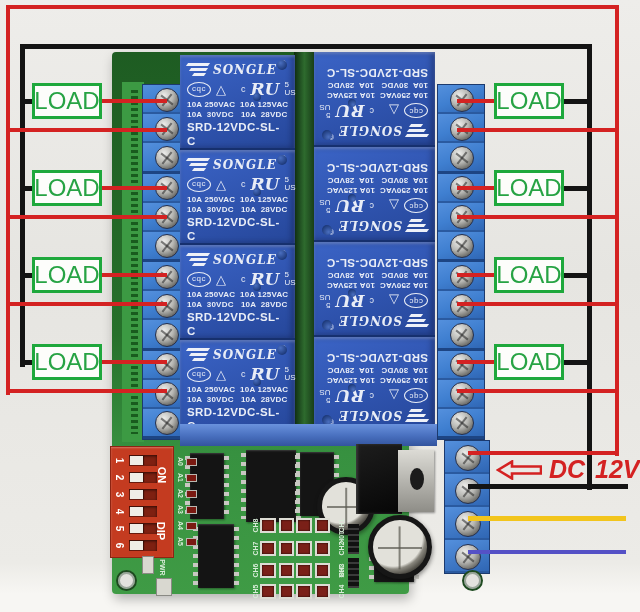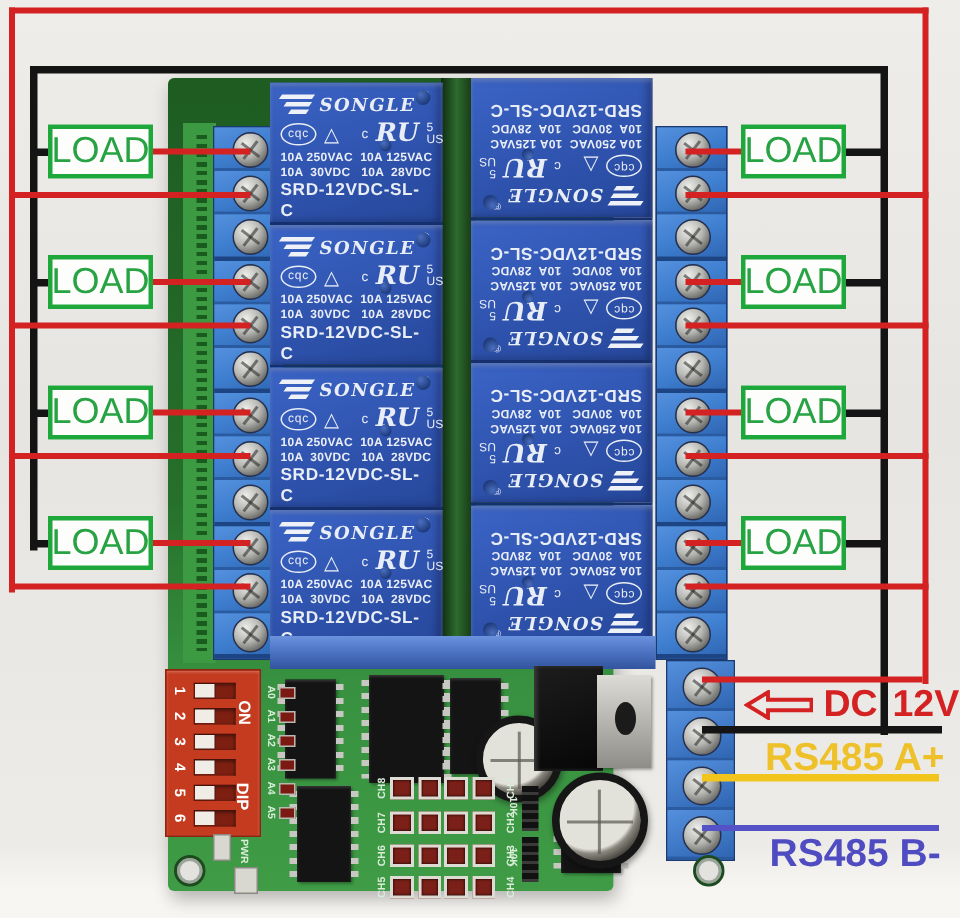--- a/index.html
+++ b/index.html
@@ -89,21 +89,21 @@
   .rot90{transform:rotate(90deg);transform-origin:center;}
   .rotm90{transform:rotate(-90deg);transform-origin:center;}
   .smd{position:absolute;background:#7a1a12;border:1px solid #b9b9b2;}
   .smdw{position:absolute;background:#d9d8d0;border:1px solid #8a8a84;}
   .comb{position:absolute;width:11px;background:repeating-linear-gradient(180deg,#111 0 4px,#3a3a3a 4px 6px);}
   
   .wire{position:absolute;}
   .load-box{position:absolute;width:64px;height:30px;background:#fdfdfb;border:3px solid var(--load_border);
     display:flex;align-items:center;justify-content:center;font-size:24px;letter-spacing:0;color:var(--load_text);z-index:6;}
   .anno{position:absolute;z-index:6;font-weight:bold;white-space:nowrap;}
-  #lbl-dc-a,#lbl-dc-b{font-size:25px;color:var(--dc_text);}
+  #lbl-dc-a,#lbl-dc-b{font-size:25px;color:var(--dc_text);font-style:italic;}
   #lbl-rs-a{font-size:26px;color:var(--rs485_a_text);}
   #lbl-rs-b{font-size:26px;color:var(--rs485_b_text);}
   #dc-arrow{position:absolute;left:496px;top:460px;z-index:6;}
 </style>
 </head>
 <body>
 
 <div id="scene">
   <div id="board">
     <div class="gap-strip"></div>
@@ -597,15 +597,13 @@
       <div class="load-box" style="left: 494px; top: 257px;">LOAD</div>
       <div class="load-box" style="left: 32px; top: 344px;">LOAD</div>
       <div class="load-box" style="left: 494px; top: 344px;">LOAD</div>
     </div>
 
   <svg id="dc-arrow" width="46" height="20" viewBox="0 0 46 20">
     <path d="M45,6.5 L16,6.5 L16,1.5 L2,10 L16,18.5 L16,13.5 L45,13.5 Z" fill="none" stroke="#d42222" stroke-width="2.6"></path>
   </svg>
   <span class="anno" id="lbl-dc-a" style="left:549px;top:455px;">DC</span>
   <span class="anno" id="lbl-dc-b" style="left:595px;top:455px;">12V</span>
-  <span class="anno" id="lbl-rs-a" style="left:510px;top:489px;">RS485 A+</span>
-  <span class="anno" id="lbl-rs-b" style="left:513px;top:553px;">RS485 B-</span>
 </div>
 
 </body></html>

